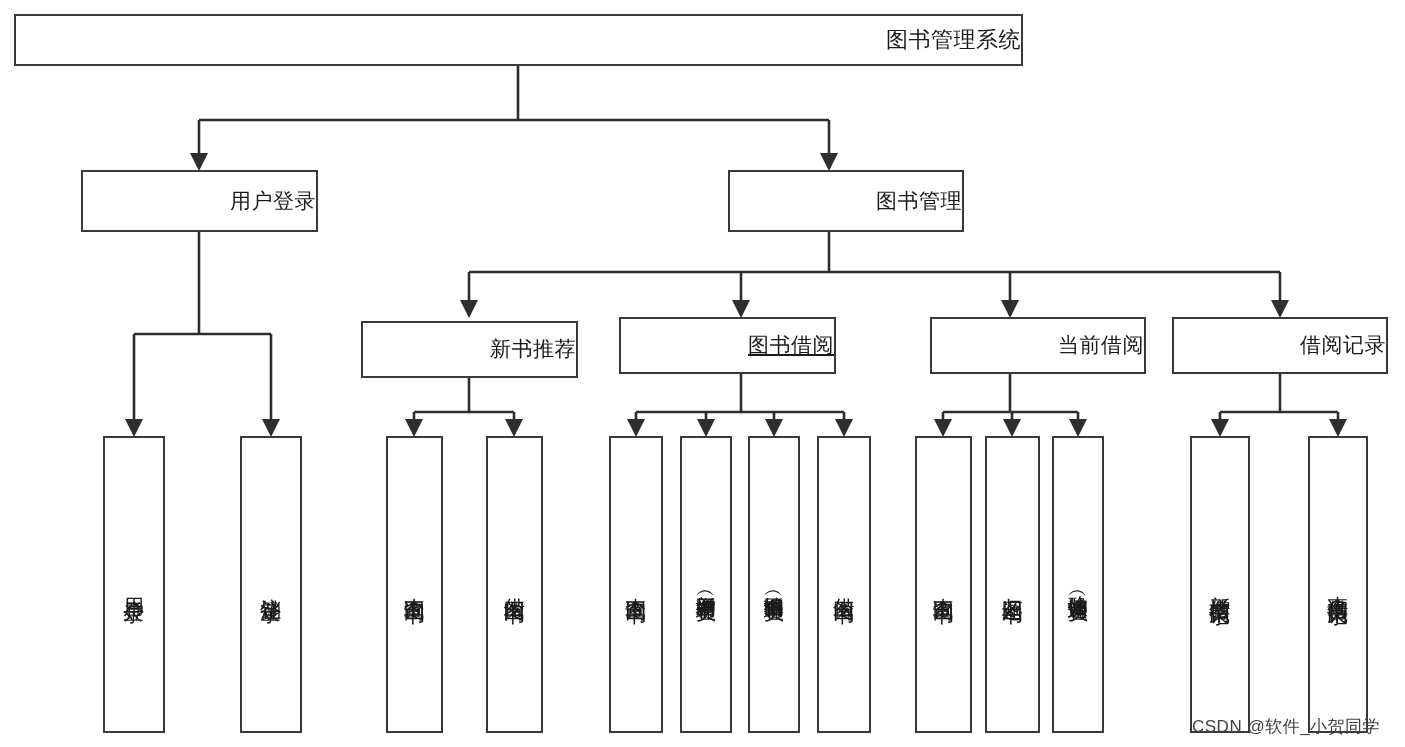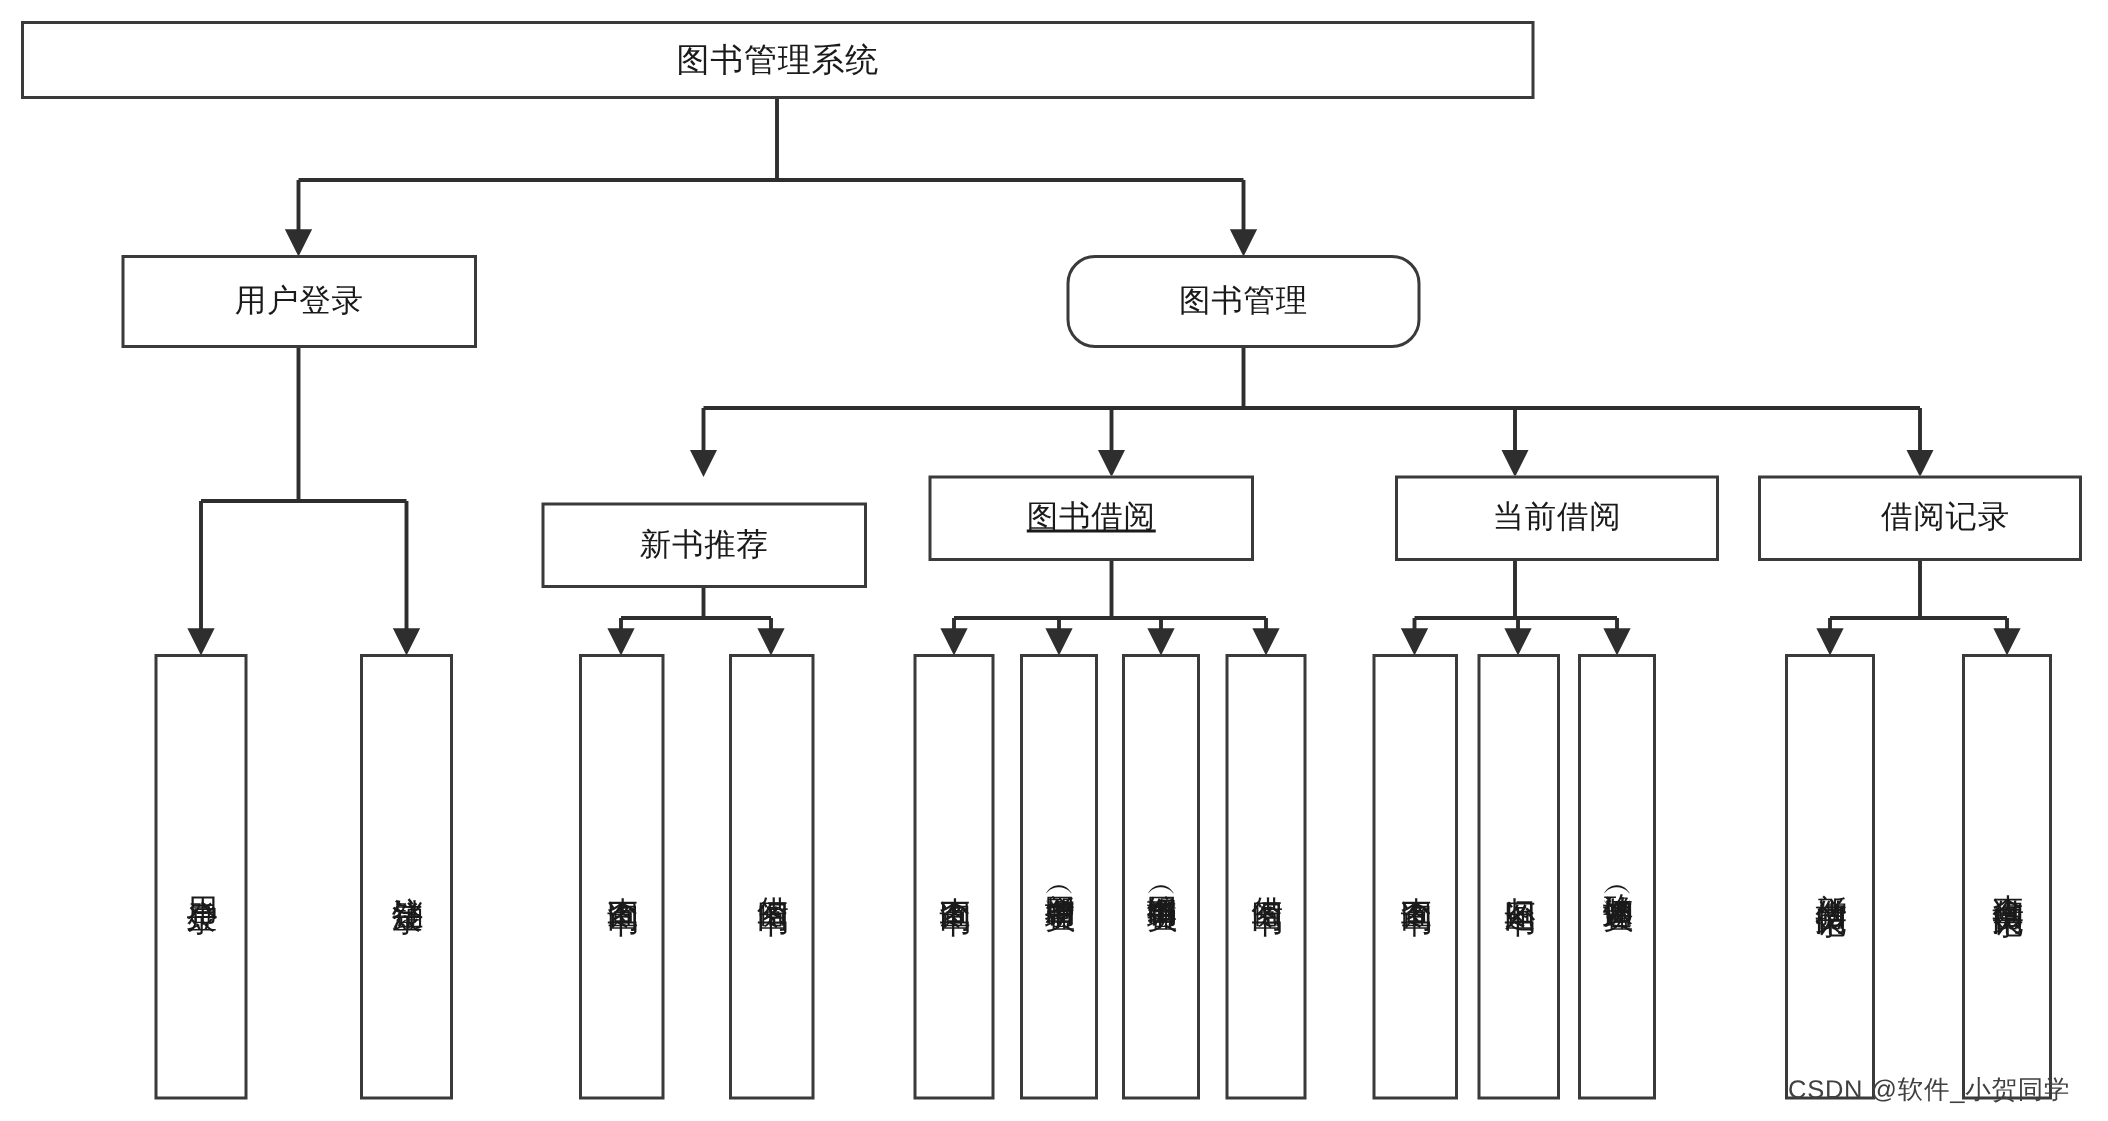--- a/index.html
+++ b/index.html
@@ -26,21 +26,21 @@
     height: 747px;
     pointer-events: none;
   }
   .node {
     position: absolute;
     box-sizing: border-box;
     background: #ffffff;
     border: 2px solid #3a3a3a;
     display: flex;
     align-items: center;
-    justify-content: center;
+    justify-content: flex-end;
     color: #1a1a1a;
     z-index: 2;
   }
   .node .label {
     display: block;
     text-align: center;
     line-height: 1.18;
     letter-spacing: 0.5px;
   }
   .node.horiz .label {
@@ -125,26 +125,26 @@
   </svg>
 
   <div class="node root horiz" style="left: 14px; top: 14px; width: 1009px; height: 52px;">
     <span class="label">图书管理系统</span>
   </div>
 
   <div id="level2-layer">
       <div class="node horiz" style="left: 81px; top: 170px; width: 237px; height: 62px;">
         <span class="label">用户登录</span>
       </div>
-      <div class="node horiz" style="left: 711px; top: 170px; width: 236px; height: 62px; border-radius: 19px;">
+      <div class="node horiz" style="left: 728px; top: 170px; width: 236px; height: 62px;">
         <span class="label">图书管理</span>
       </div>
     </div>
   <div id="level3-layer">
-      <div class="node horiz" style="left: 361px; top: 335px; width: 217px; height: 57px; font-family: Liberation Serif, serif;">
+      <div class="node horiz" style="left: 361px; top: 321px; width: 217px; height: 57px;">
         <span class="label">新书推荐</span>
       </div>
       <div class="node horiz" style="left: 619px; top: 317px; width: 217px; height: 57px; text-decoration: underline;">
         <span class="label">图书借阅</span>
       </div>
       <div class="node horiz" style="left: 902px; top: 317px; width: 216px; height: 57px; margin-left: 28px;">
         <span class="label">当前借阅</span>
       </div>
       <div class="node horiz" style="left: 1172px; top: 317px; width: 216px; height: 57px; padding-left: 34px;">
         <span class="label">借阅记录</span>

